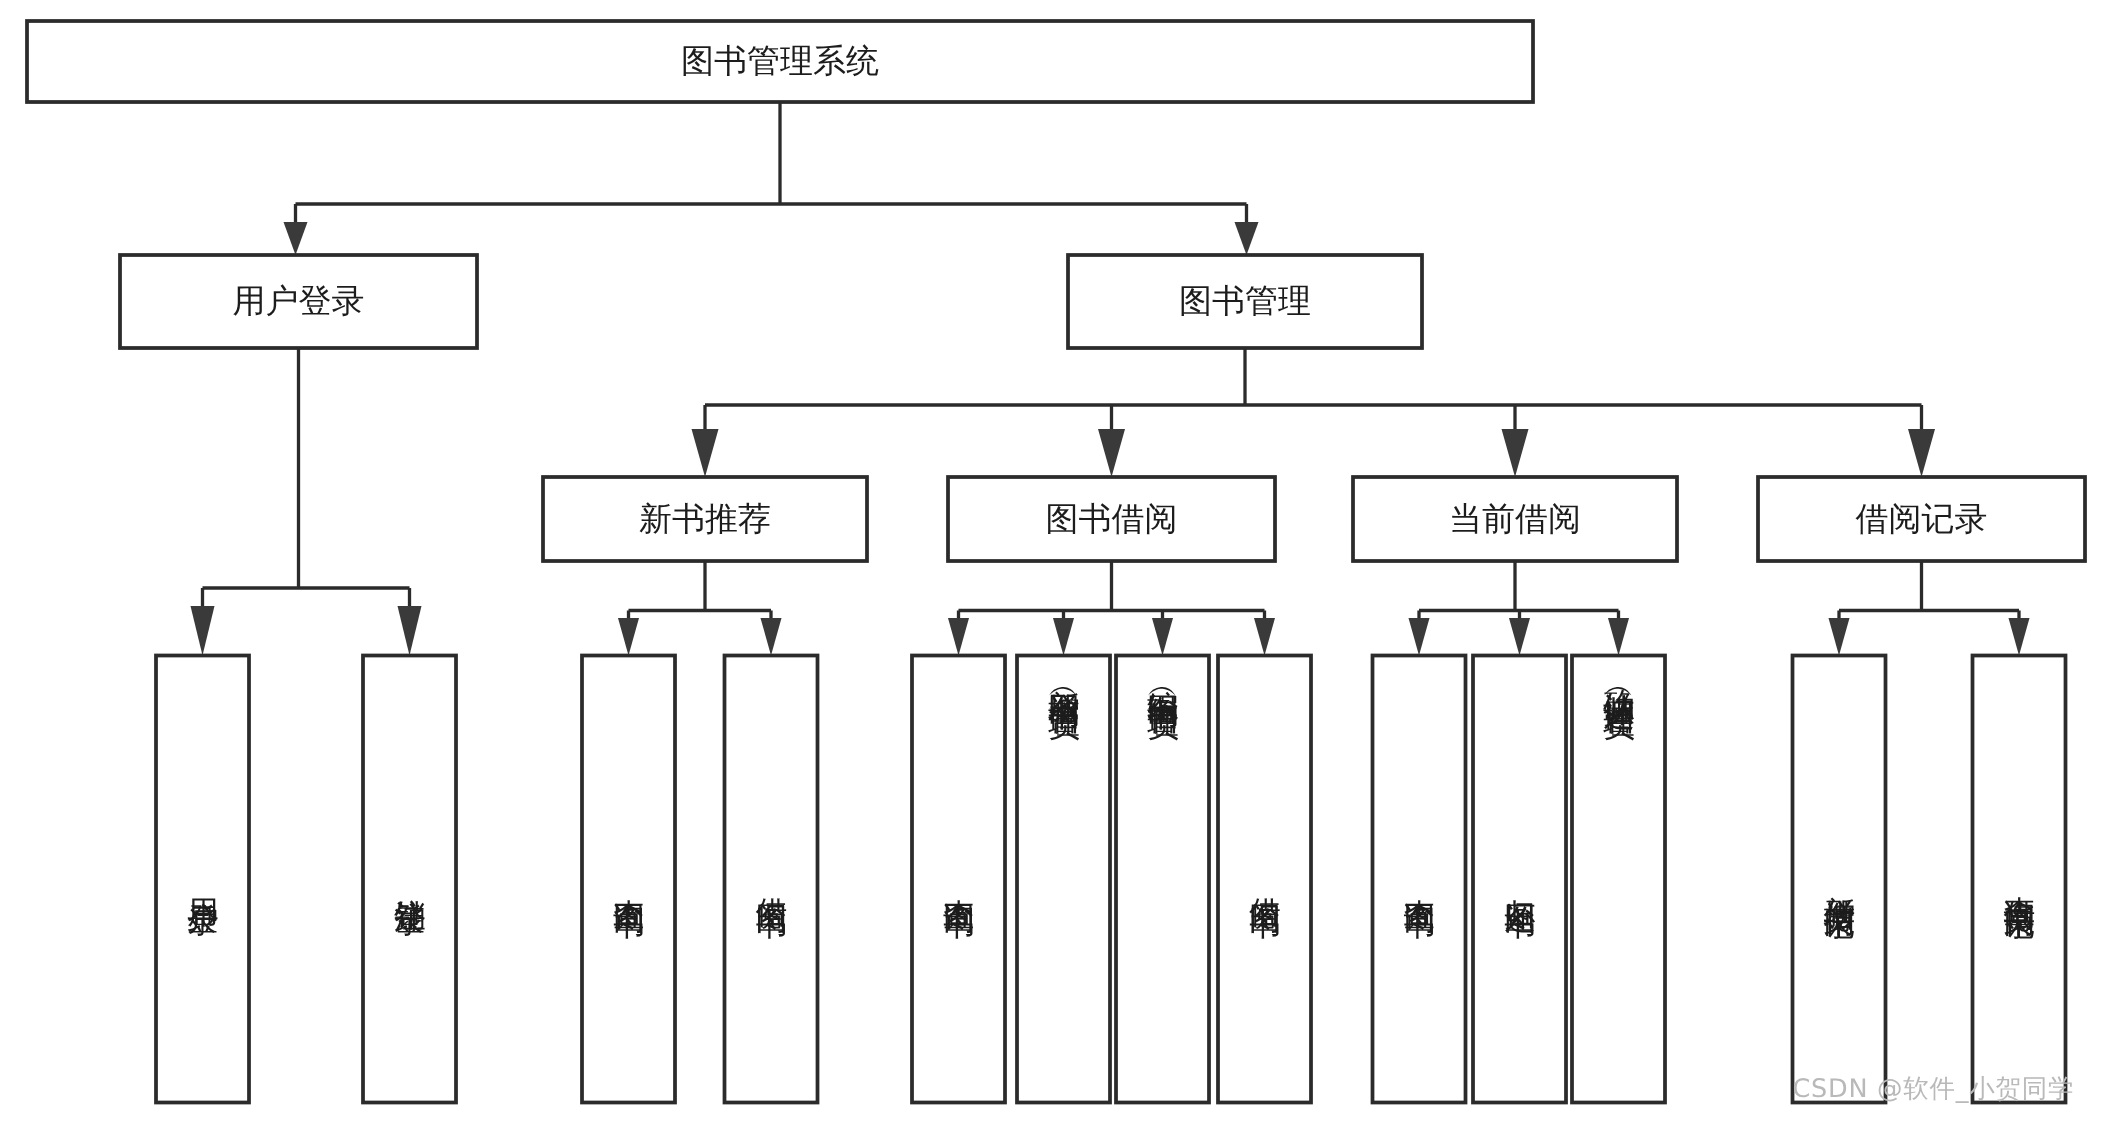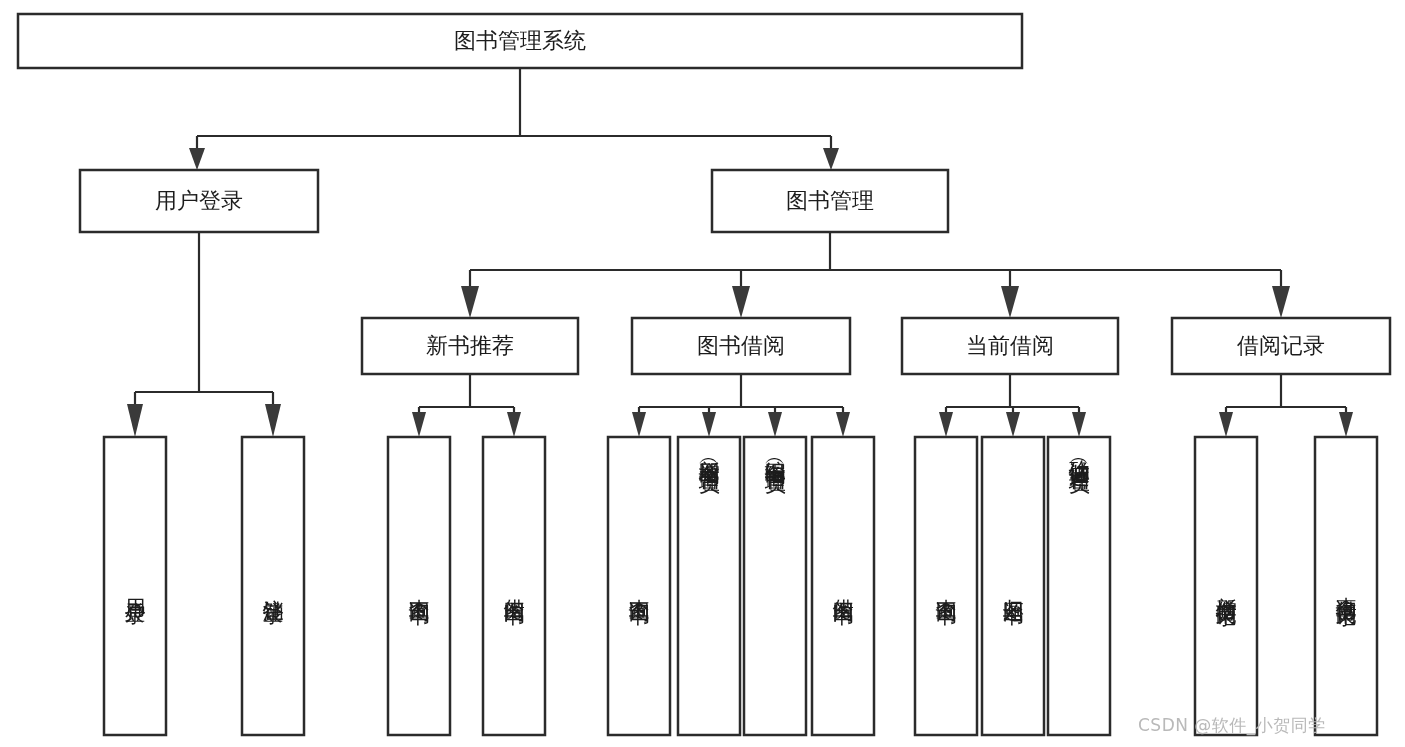--- a/index.html
+++ b/index.html
@@ -198,15 +198,15 @@
   <div class="leaf-label" style="left:915px; top:437px; width:62px; height:298px; align-items:center; justify-content:center; display:flex;">查询图书</div>
 
   <div class="leaf-label" style="left:982px; top:437px; width:62px; height:298px; align-items:center; justify-content:center; display:flex;">归还图书</div>
 
   <div class="leaf-label" style="left:1048px; top:443px; width:62px; height:292px; align-items:center; justify-content:flex-start; display:flex;">确认归还（管理员）</div>
 
   <div class="leaf-label" style="left:1195px; top:437px; width:62px; height:298px; align-items:center; justify-content:center; display:flex;">新增借阅记录</div>
 
   <div class="leaf-label" style="left:1315px; top:437px; width:62px; height:298px; align-items:center; justify-content:center; display:flex;">查询借阅记录</div>
 
-  <div class="watermark" style="left:1138px; top:714px;">CSDN @软件_小贺同学</div>
+  <div class="watermark" style="left:1195px; top:714px;">CSDN @软件_小贺同学</div>
 
 </div>
 
 </body></html>

